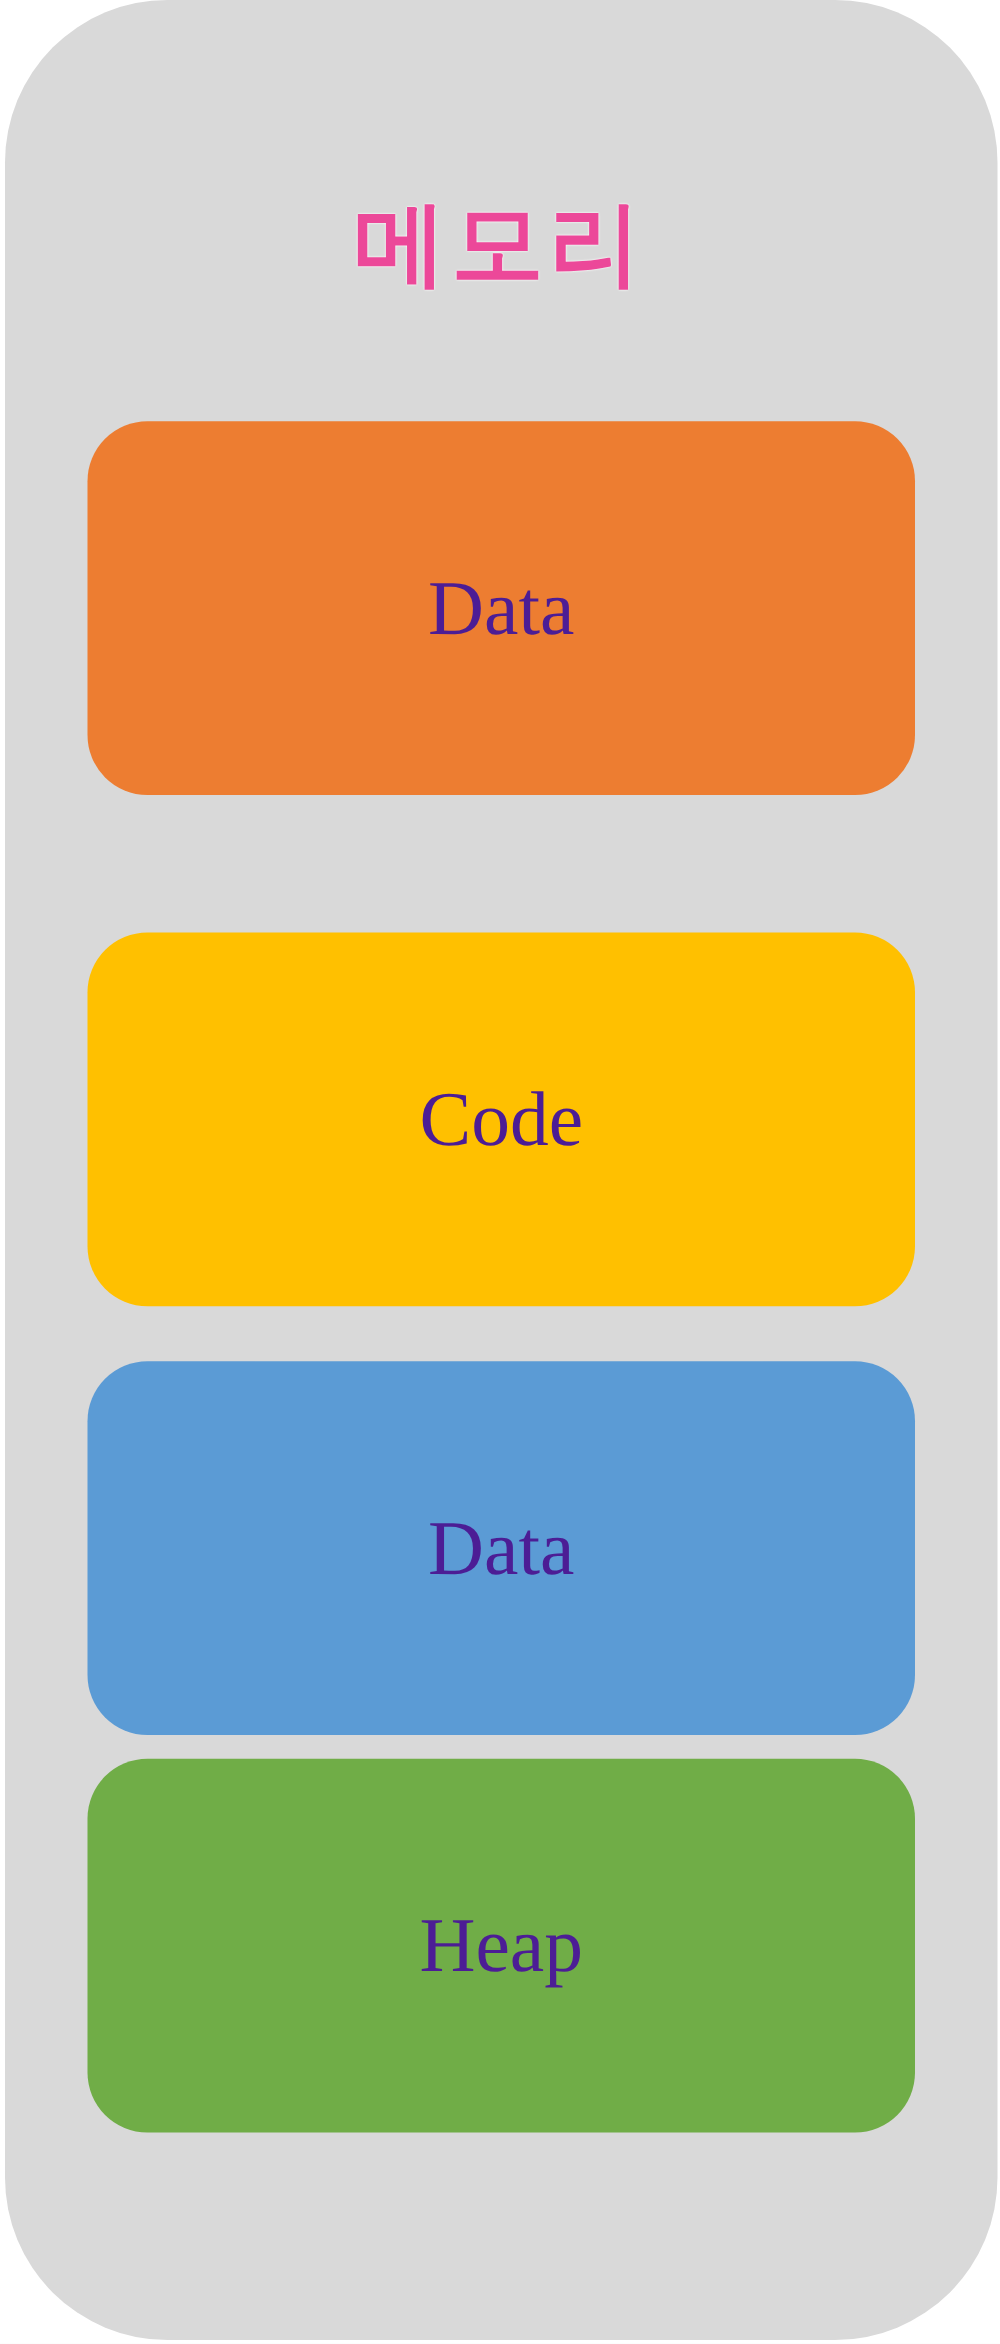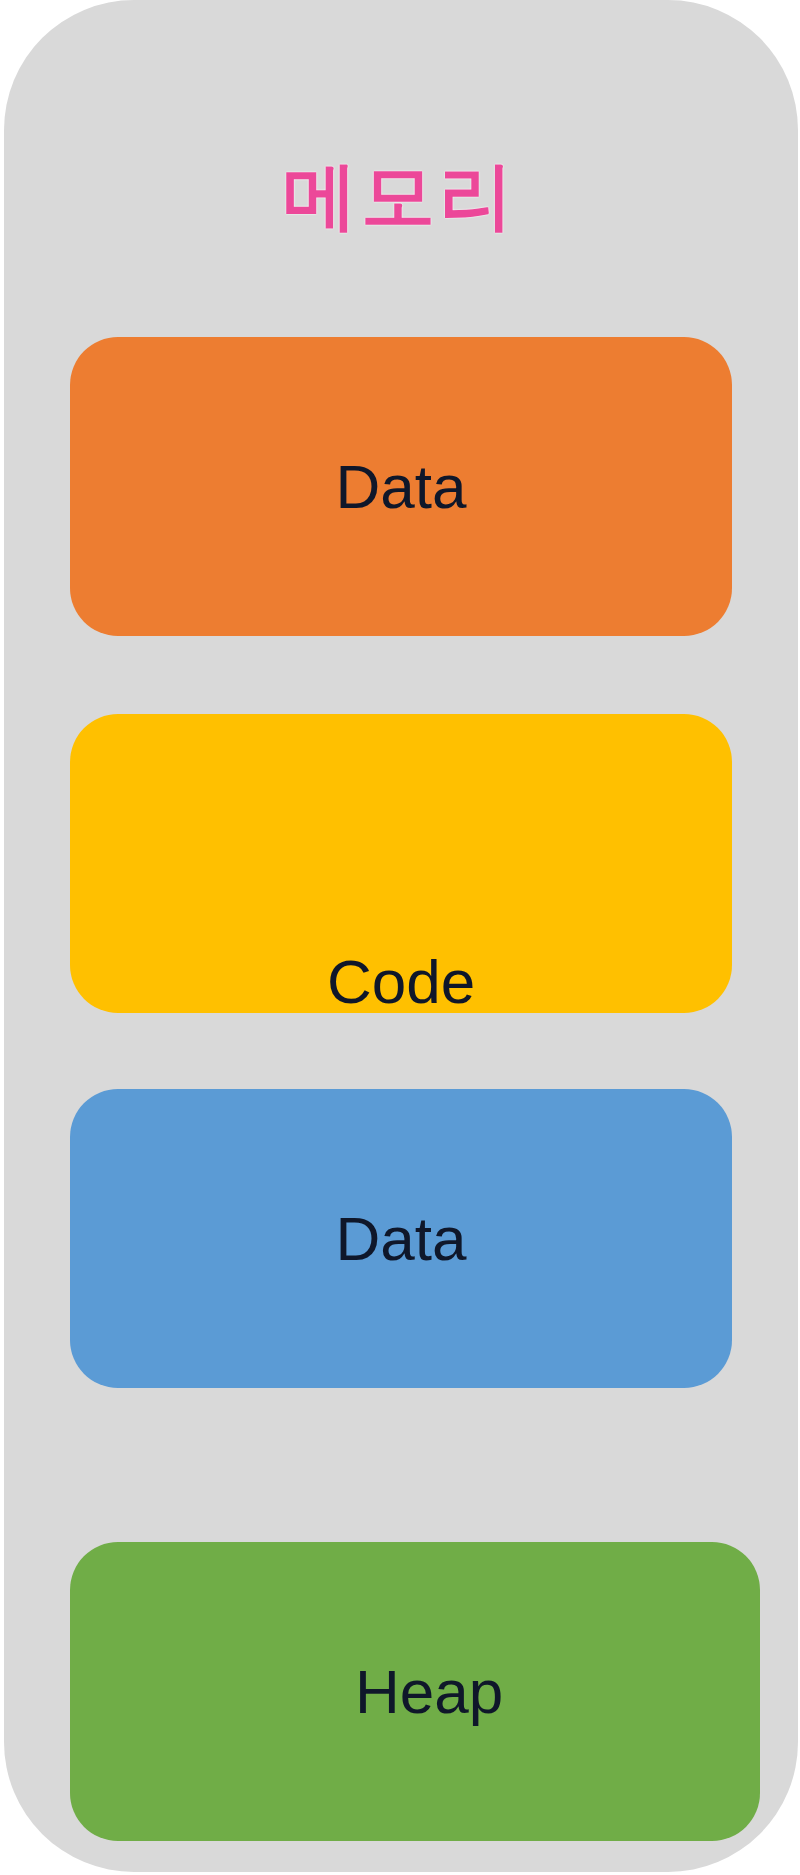--- a/index.html
+++ b/index.html
@@ -41,40 +41,40 @@
       position: absolute;
       left: 70px;
       width: 662px;
       height: 299px;
       border-radius: 48px;
       display: flex;
       align-items: center;
       justify-content: center;
     }
     .segment-label {
-      font-family: Liberation Sans, sans-serif;
+      font-family: Liberation Serif, serif;
       font-size: 62px;
-      color: #0f172a;
+      color: #4c1d95;
       line-height: 1;
     }
   </style>
 </head>
 <body>
 
 <div class="memory-container" style="background: rgb(217, 217, 217);"></div>
 
 <div class="memory-title">메모리</div>
 
 <div class="segment" id="seg0" style="top: 337px; background: rgb(237, 125, 49);">
   <span class="segment-label">Data</span>
 </div>
 
-<div class="segment" id="seg1" style="top: 714px; background: rgb(255, 192, 0); align-items: flex-end;">
+<div class="segment" id="seg1" style="top: 746px; background: rgb(255, 192, 0);">
   <span class="segment-label">Code</span>
 </div>
 
 <div class="segment" id="seg2" style="top: 1089px; background: rgb(91, 155, 213);">
   <span class="segment-label">Data</span>
 </div>
 
-<div class="segment" id="seg3" style="top: 1542px; background: rgb(112, 173, 71); padding-left: 28px;">
+<div class="segment" id="seg3" style="top: 1407px; background: rgb(112, 173, 71);">
   <span class="segment-label">Heap</span>
 </div>
 
 </body></html>

